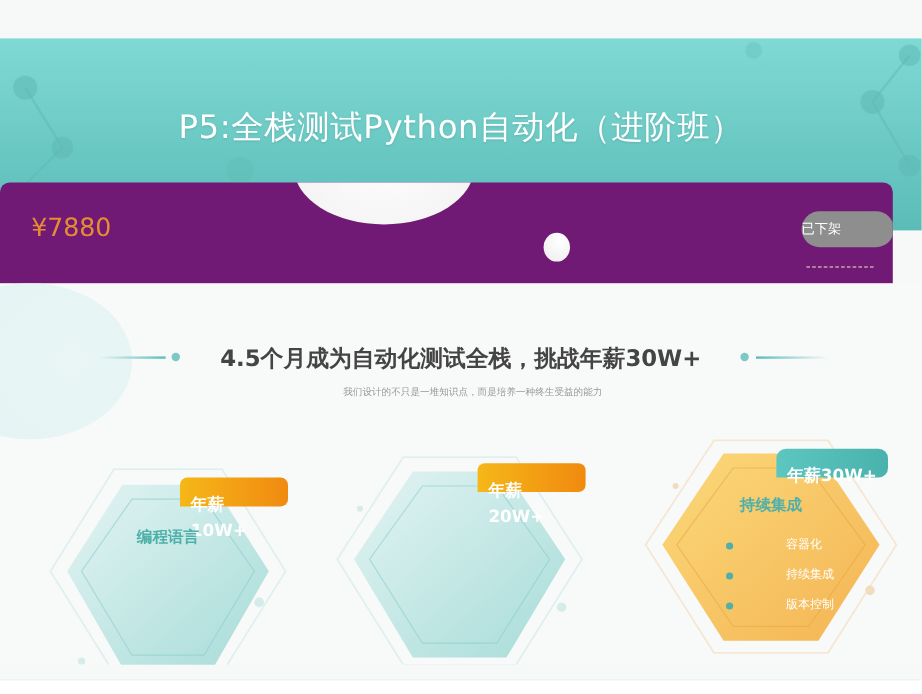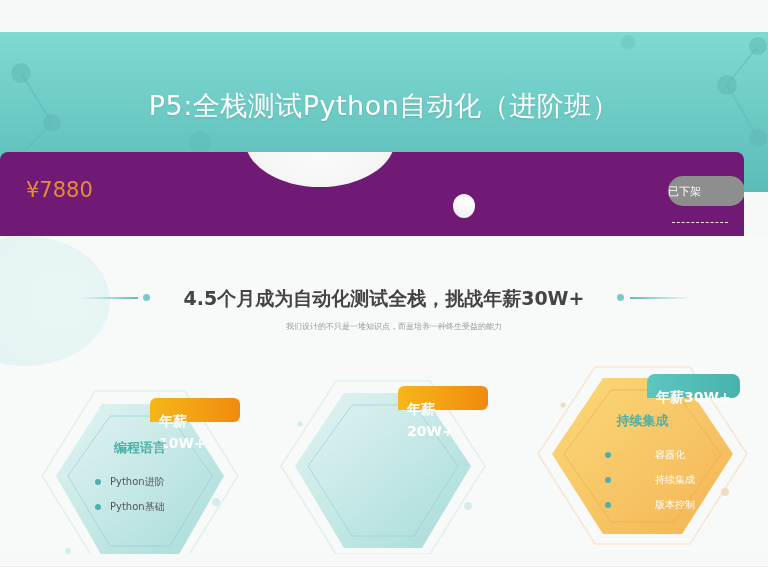--- a/index.html
+++ b/index.html
@@ -85,30 +85,20 @@
         </linearGradient>
       </defs>
       <polygon points="55,5 145,5 198,90 145,175 55,175 2,90" fill="none" stroke="#e1f0ef" stroke-width="1.5"></polygon>
       <polygon points="62,18 138,18 184,90 138,170 62,170 16,90" fill="url(#tg1)"></polygon>
       <polygon points="70,30 130,30 172,90 130,160 70,160 28,90" fill="none" stroke="#8ccfc9" stroke-width="1" opacity="0.6"></polygon>
       <circle cx="176" cy="116" r="4" fill="#d6ecea"></circle>
       <circle cx="28" cy="165" r="3" fill="#d6ecea"></circle>
     </svg>
     <div class="badge orange" style="left:110px; top:12px;">年薪10W+</div>
     <div class="hex-title" style="top:53px;">编程语言</div>
-    <ul class="hex-list" style="left:55px; top:83px;">
-      <li>
-          <span class="bullet"></span>
-          <span>Python进阶</span>
-        </li>
-      <li>
-          <span class="bullet"></span>
-          <span>Python基础</span>
-        </li>
-    </ul>
   </div>
 
   <div class="hex-wrap" style="left:278px; top:140px; width:210px; height:178px;">
     <svg width="210" height="178">
       <defs>
         <linearGradient id="tg2" x1="0" y1="0" x2="1" y2="1">
           <stop offset="0" stop-color="#e3f4f3"></stop>
           <stop offset="1" stop-color="#a7dcd8"></stop>
         </linearGradient>
       </defs>

